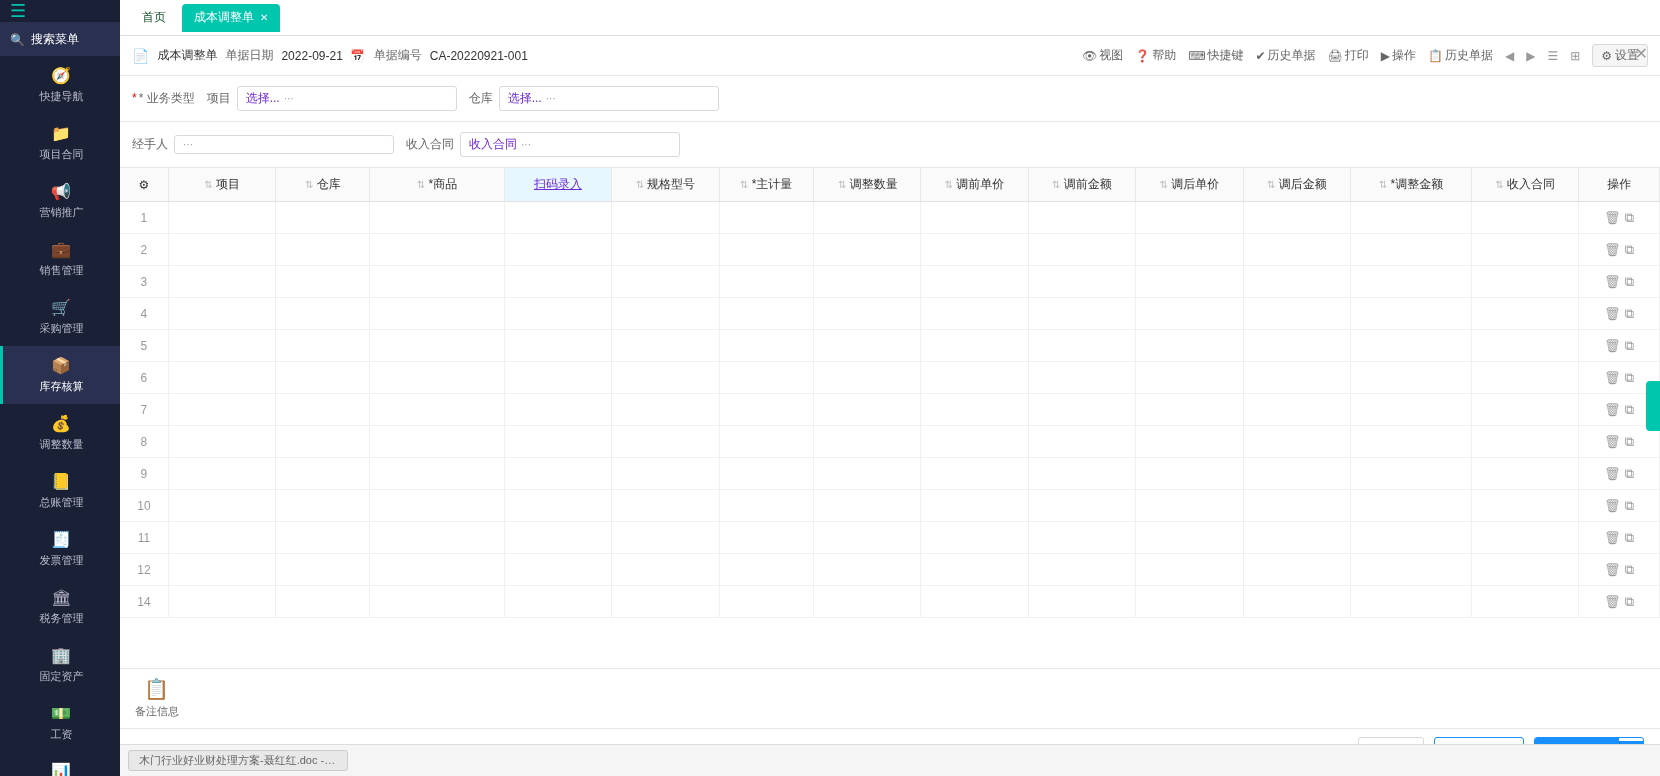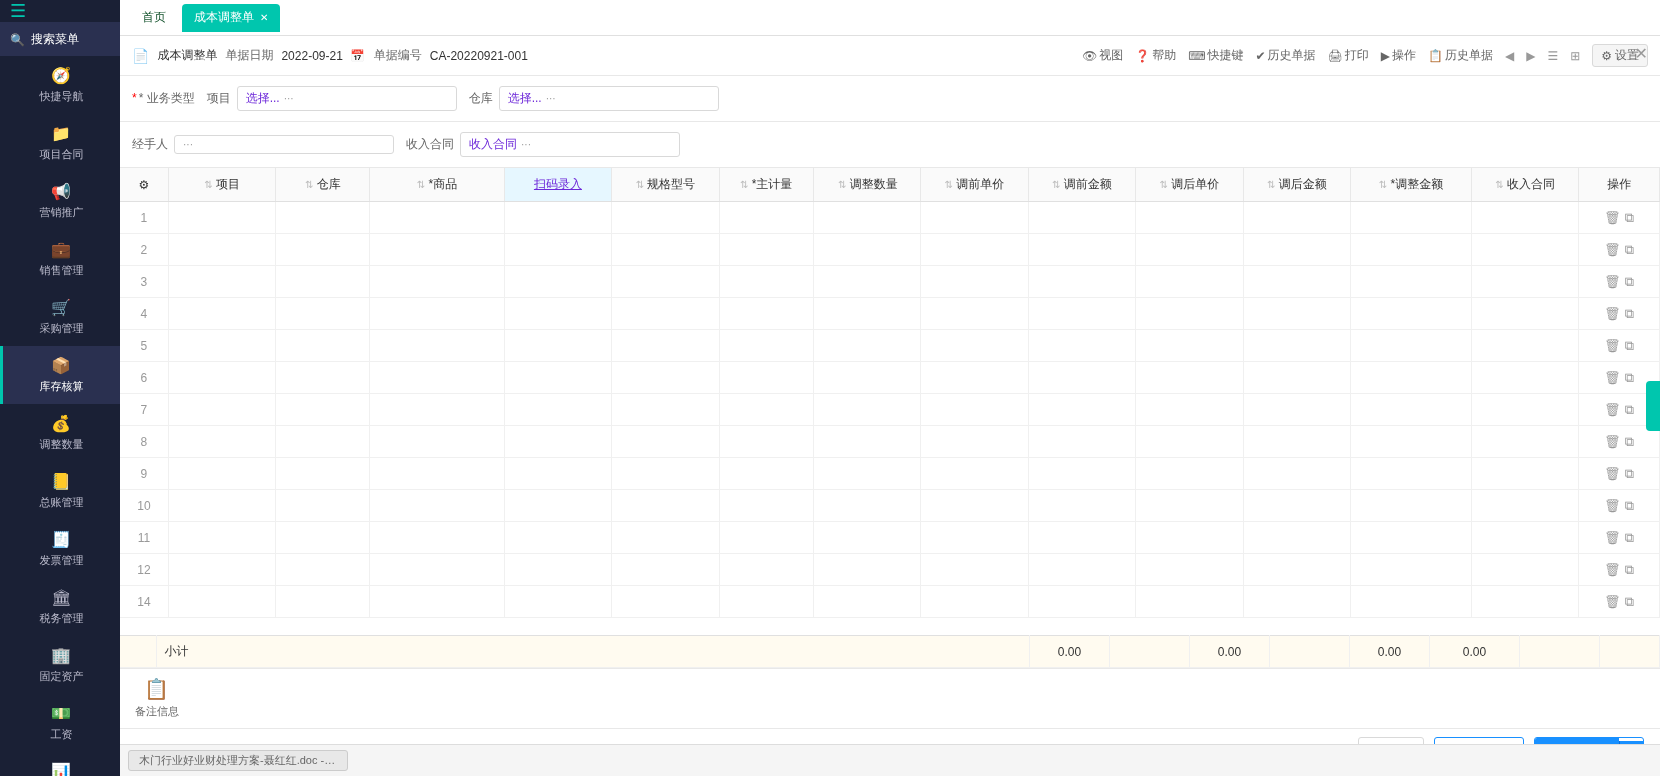--- a/index.html
+++ b/index.html
@@ -883,36 +883,20 @@
       <div class="td-actions">
         <span class="action-icon">🗑</span>
         <span class="action-icon">⧉</span>
       </div>
     </td>
   </tr>
             </tbody>
         </table>
       </div>
 
-      <table style="width:100%;border-collapse:collapse;font-size:12px;">
-        <tbody>
-            <tr class="summary-row">
-          <td style="width:36px;"></td>
-          <td colspan="6" class="summary-label">小计</td>
-          <td style="width:80px;text-align:center;background:#fffbf0;">0.00</td>
-          <td style="width:80px;background:#fffbf0;"></td>
-          <td style="width:80px;text-align:center;background:#fffbf0;">0.00</td>
-          <td style="width:80px;background:#fffbf0;"></td>
-          <td style="width:80px;text-align:center;background:#fffbf0;">0.00</td>
-          <td style="width:90px;text-align:center;background:#fffbf0;">0.00</td>
-          <td style="width:80px;background:#fffbf0;"></td>
-          <td style="width:60px;background:#fffbf0;"></td>
-        </tr>
-      </tbody>
-        </table>
     </div>
 
     <div class="remarks-section">
       <div class="remarks-icon-area">
         <span class="remarks-icon">📋</span>
         <span class="remarks-label">备注信息</span>
       </div>
     </div>
 
     <div class="bottom-bar">

